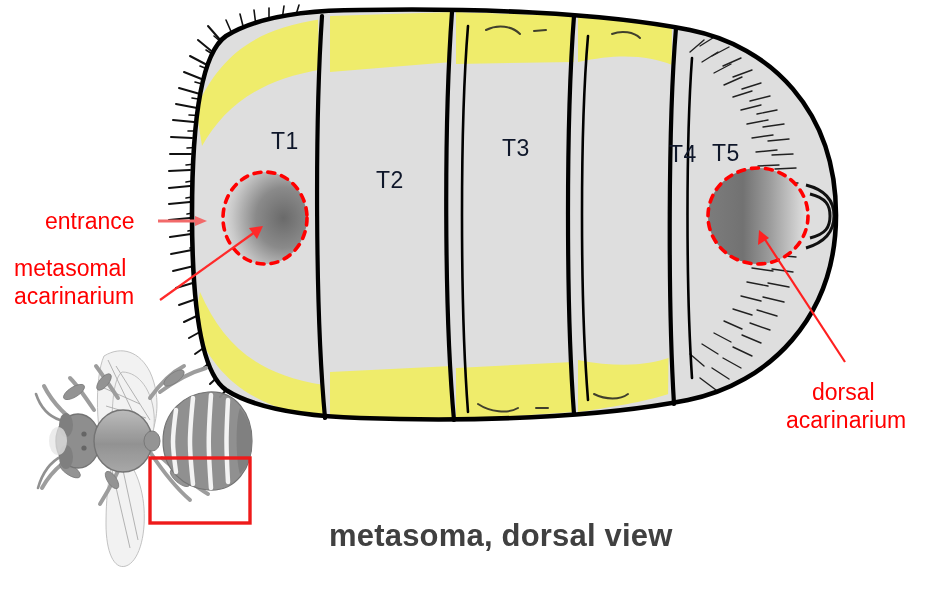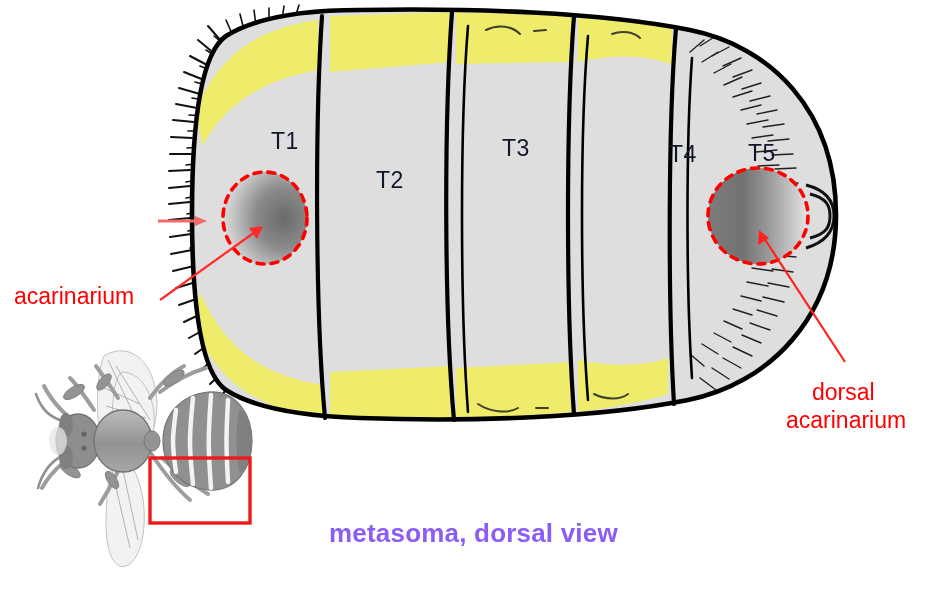--- a/index.html
+++ b/index.html
@@ -3,21 +3,21 @@
 <meta charset="utf-8">
 <style>
   html,body{margin:0;padding:0;background:#ffffff;}
   body{width:944px;height:600px;overflow:hidden;
        font-family:"Liberation Sans","DejaVu Sans",sans-serif;}
   #stage{position:relative;width:944px;height:600px;background:#fff;}
   #stage svg{position:absolute;left:0;top:0;}
   .lbl{position:absolute;white-space:nowrap;}
   .tergite-label{font-size:23px;color:#0f172a;letter-spacing:.5px;}
   .red-label{color:#FF0000;font-size:23px;line-height:27px;}
-  .caption{font-size:26px;font-weight:bold;color:#8b5cf6;letter-spacing:.2px;}
+  .caption{font-size:31px;font-weight:bold;color:#404040;letter-spacing:.2px;}
 </style>
 </head>
 <body>
 
 <div id="stage">
 
   <svg width="944" height="600" viewBox="0 0 944 600">
     <defs>
       <radialGradient id="gradMeta" cx="0.72" cy="0.5" r="0.78">
         <stop offset="0%" stop-color="#6A6A6A"></stop>
@@ -331,23 +331,25 @@
       </g>
 
       <rect x="150" y="458" width="100" height="65" fill="none" stroke="#EE1111" stroke-width="3.4"></rect>
     </g>
   </svg>
 
   <div class="lbl tergite-label" style="left:271px;top:128px;">T1</div>
   <div class="lbl tergite-label" style="left:376px;top:131px;margin-top:36px;">T2</div>
   <div class="lbl tergite-label" style="left:502px;top:135px;">T3</div>
   <div class="lbl tergite-label" style="left:621px;top:141px;margin-left:48px;">T4</div>
-  <div class="lbl tergite-label" style="left:712px;top:140px;margin-left:36px;">T5</div>
-
-
+  <div class="lbl tergite-label" style="left:712px;top:140px;">T5</div>
+
+  <div class="lbl red-label" style="left:45px;top:208px;">entrance</div>
+
+  <div class="lbl red-label" style="left:14px;top:255px;">metasomal</div>
   <div class="lbl red-label" style="left:14px;top:283px;">acarinarium</div>
 
   <div class="lbl red-label" style="left:812px;top:379px;">dorsal</div>
   <div class="lbl red-label" style="left:786px;top:407px;">acarinarium</div>
 
   <div class="lbl caption" style="left:329px;top:518px;">metasoma, dorsal view</div>
 
 </div>
 
 </body></html>

